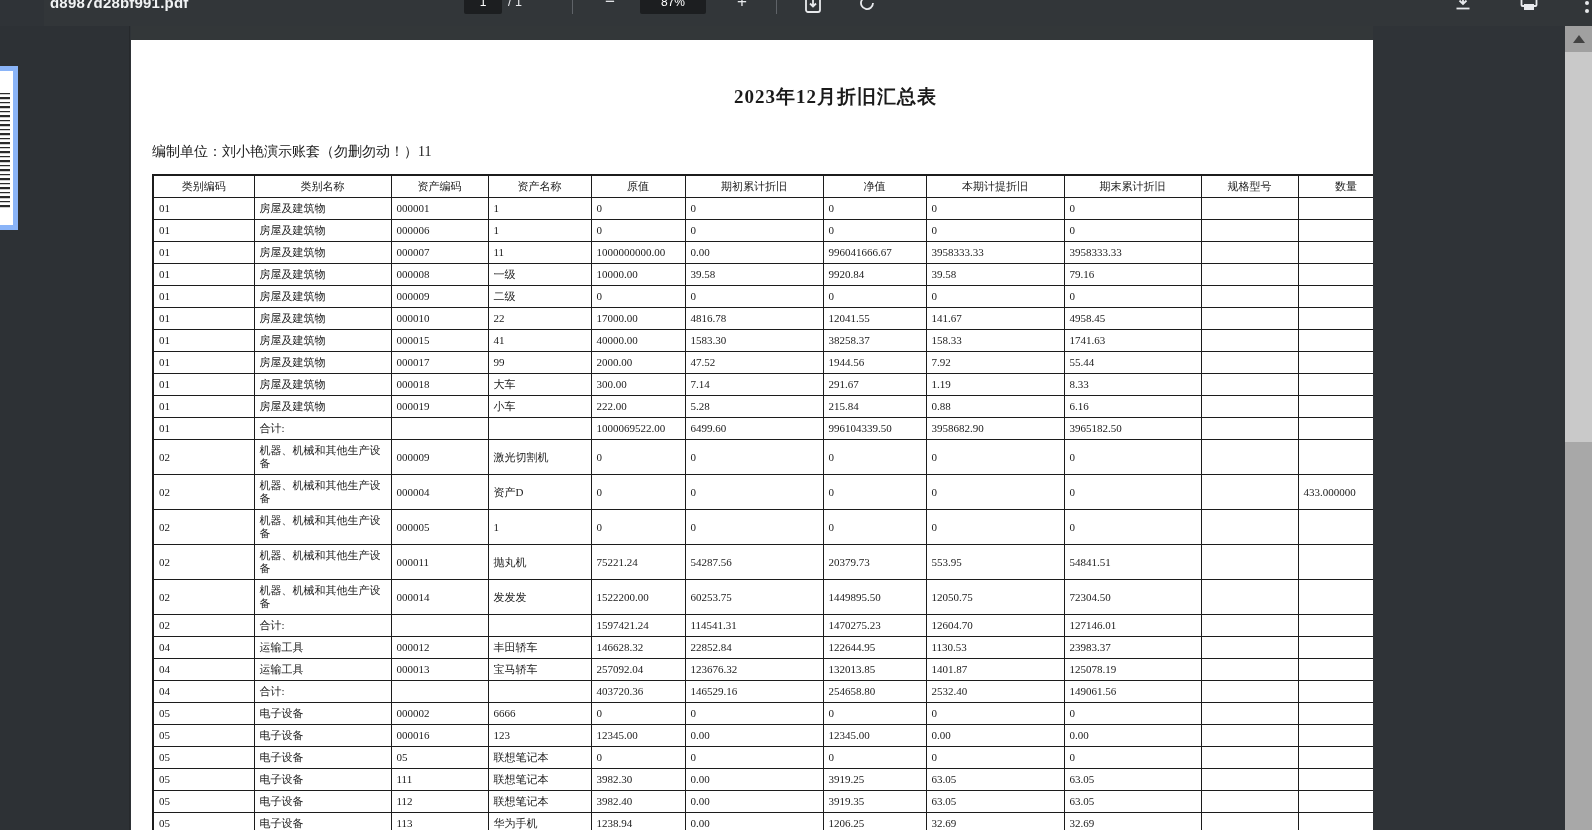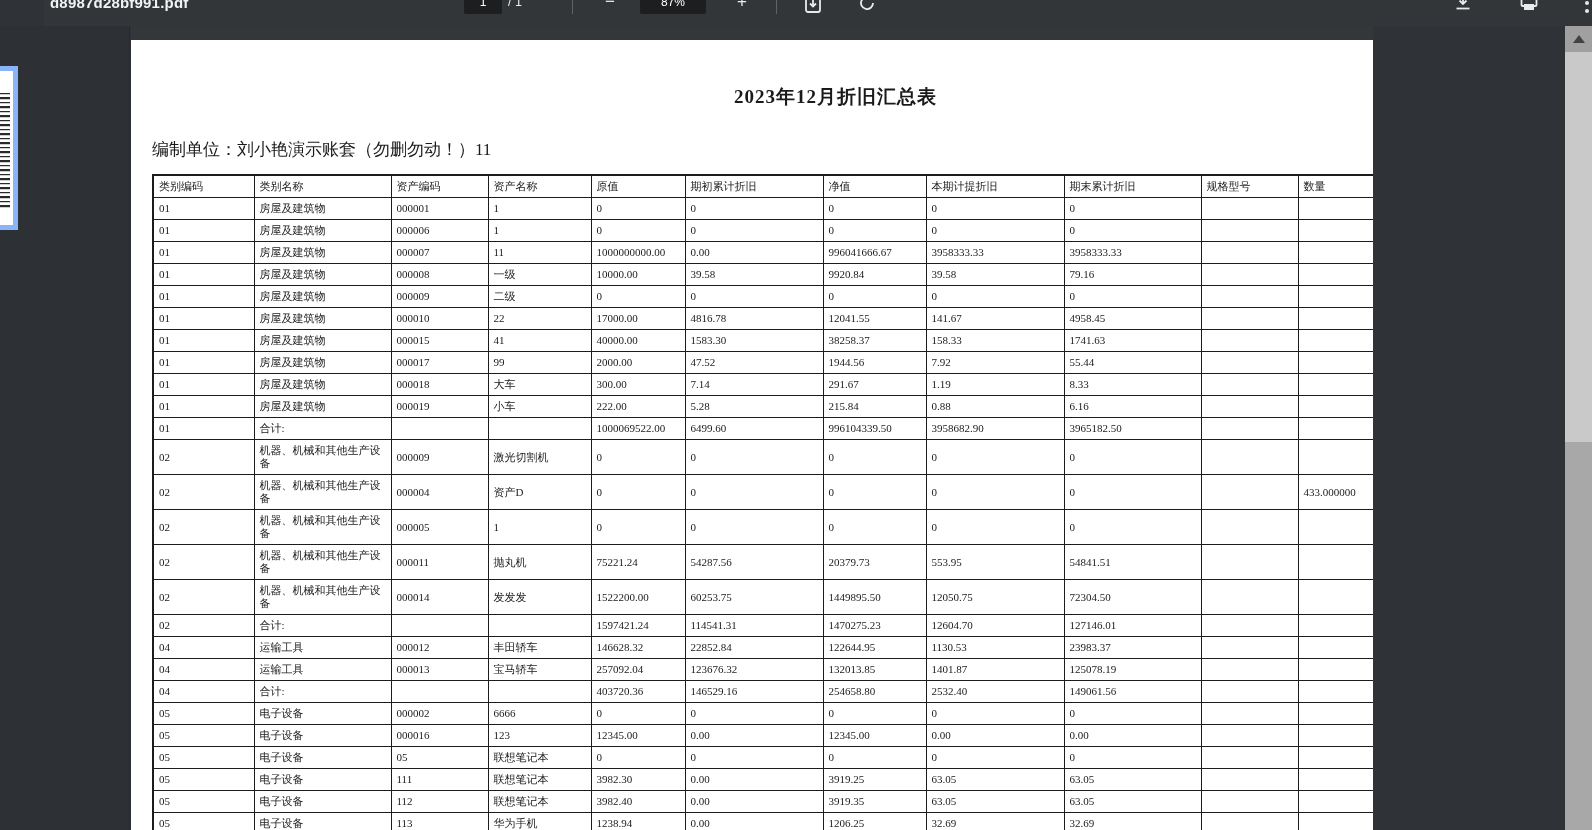--- a/index.html
+++ b/index.html
@@ -34,30 +34,30 @@
   
   .viewer { position:absolute; left:131px; top:26px; width:1242px; height:804px;
             background:#333739; overflow:hidden; z-index:4; }
   .page { position:absolute; left:0px; top:14px; width:1409px; height:1100px;
           background:#ffffff; color:#1a1a1a;
           font-family:"Liberation Serif","DejaVu Serif",serif; }
 
   .doc-title { margin-top:44px; text-align:center; font-size:19px; font-weight:bold;
                letter-spacing:1px; }
   .doc-meta { position:relative; margin:0 20px 0 21px; height:48px; margin-top:14px; }
-  .doc-prepared { position:absolute; left:0; bottom:11px; font-size:17px; }
+  .doc-prepared { position:absolute; left:0; bottom:11px; font-size:14px; }
   .doc-pageinfo { position:absolute; right:2px; top:2px; font-size:11px; }
   .doc-unit { position:absolute; right:2px; top:20px; font-size:11px; }
 
   table.dep { border-collapse:collapse; table-layout:fixed; width:1368px;
               margin-left:21px; margin-top:2px; border:2px solid #1c1c1c; }
   table.dep th, table.dep td { border:1px solid #1c1c1c; font-weight:normal;
         font-size:11px; line-height:13px; padding:4px 5px; vertical-align:middle;
         overflow:hidden; word-break:break-all; }
-  table.dep th { text-align:left; height:22px; }
+  table.dep th { text-align:center; height:22px; }
   table.dep td { text-align:left; }
 
   
   .scrollbar { position:absolute; right:0; top:26px; width:27px; height:804px;
                background:#a8a8a8; z-index:20; }
   .sb-btn-up { position:absolute; top:0; left:0; width:27px; height:26px; background:#a0a0a0;
                display:flex; align-items:center; justify-content:center; cursor:pointer; }
   .sb-arrow-up { width:0; height:0; border-left:6px solid transparent;
                  border-right:6px solid transparent; border-bottom:8px solid #424242; }
   .sb-thumb { position:absolute; top:26px; left:0; width:27px; height:390px; background:#c9c9c9; cursor:pointer; }

